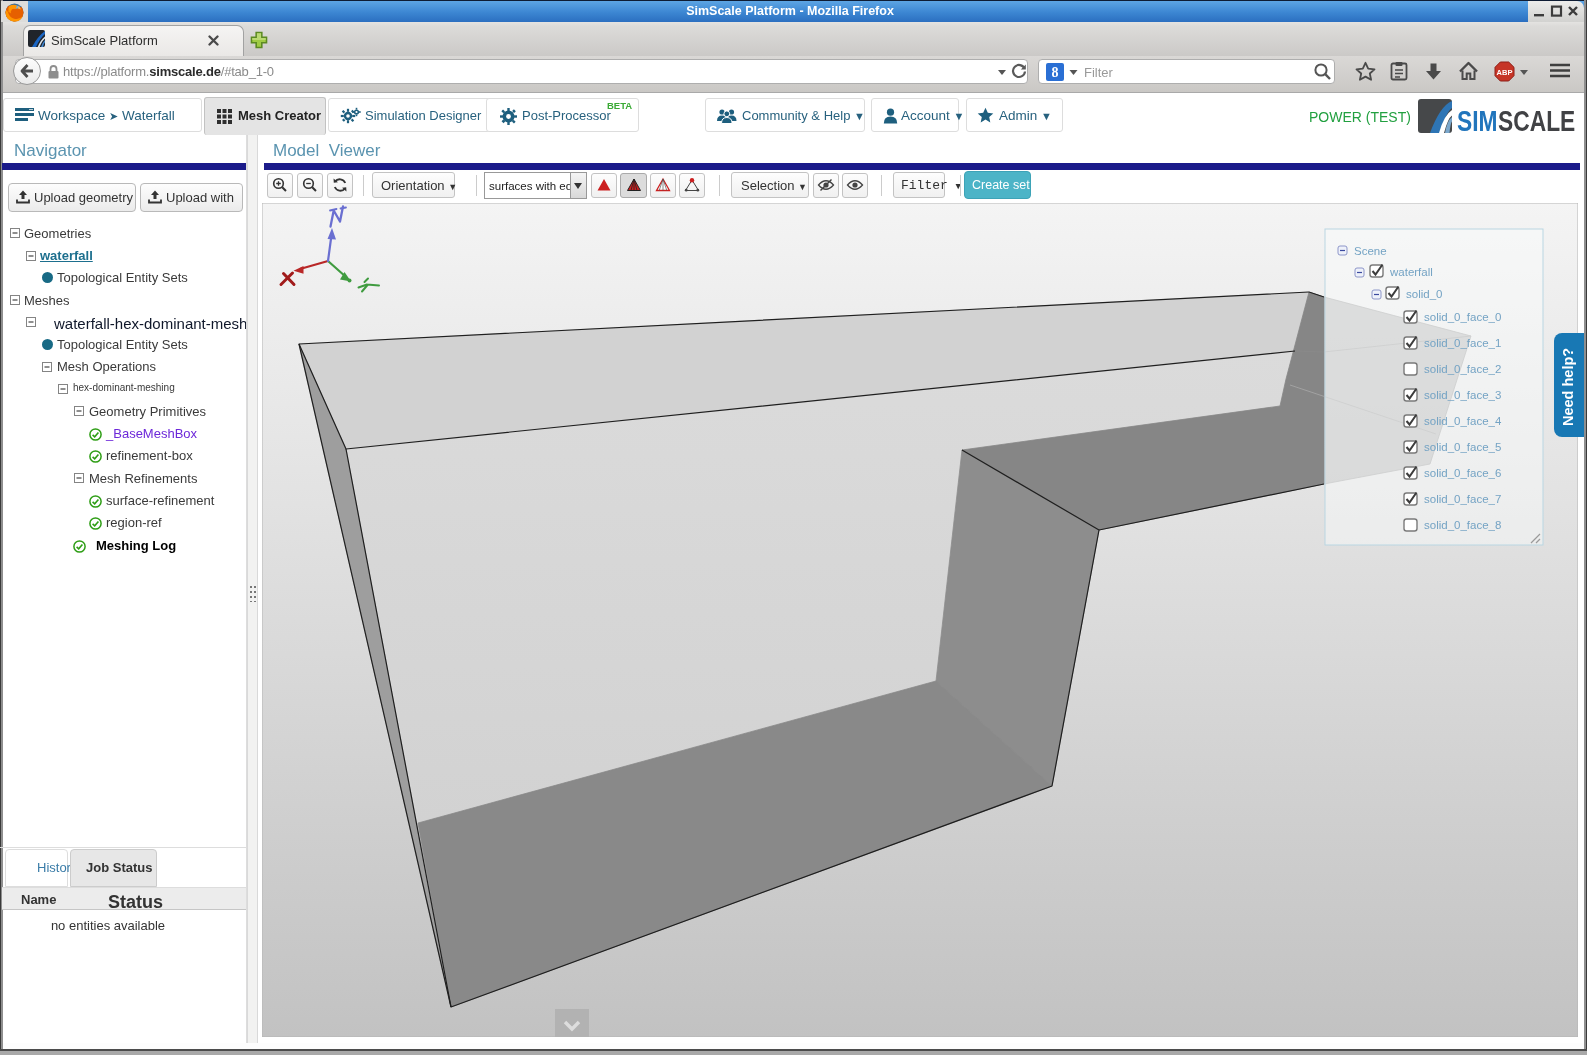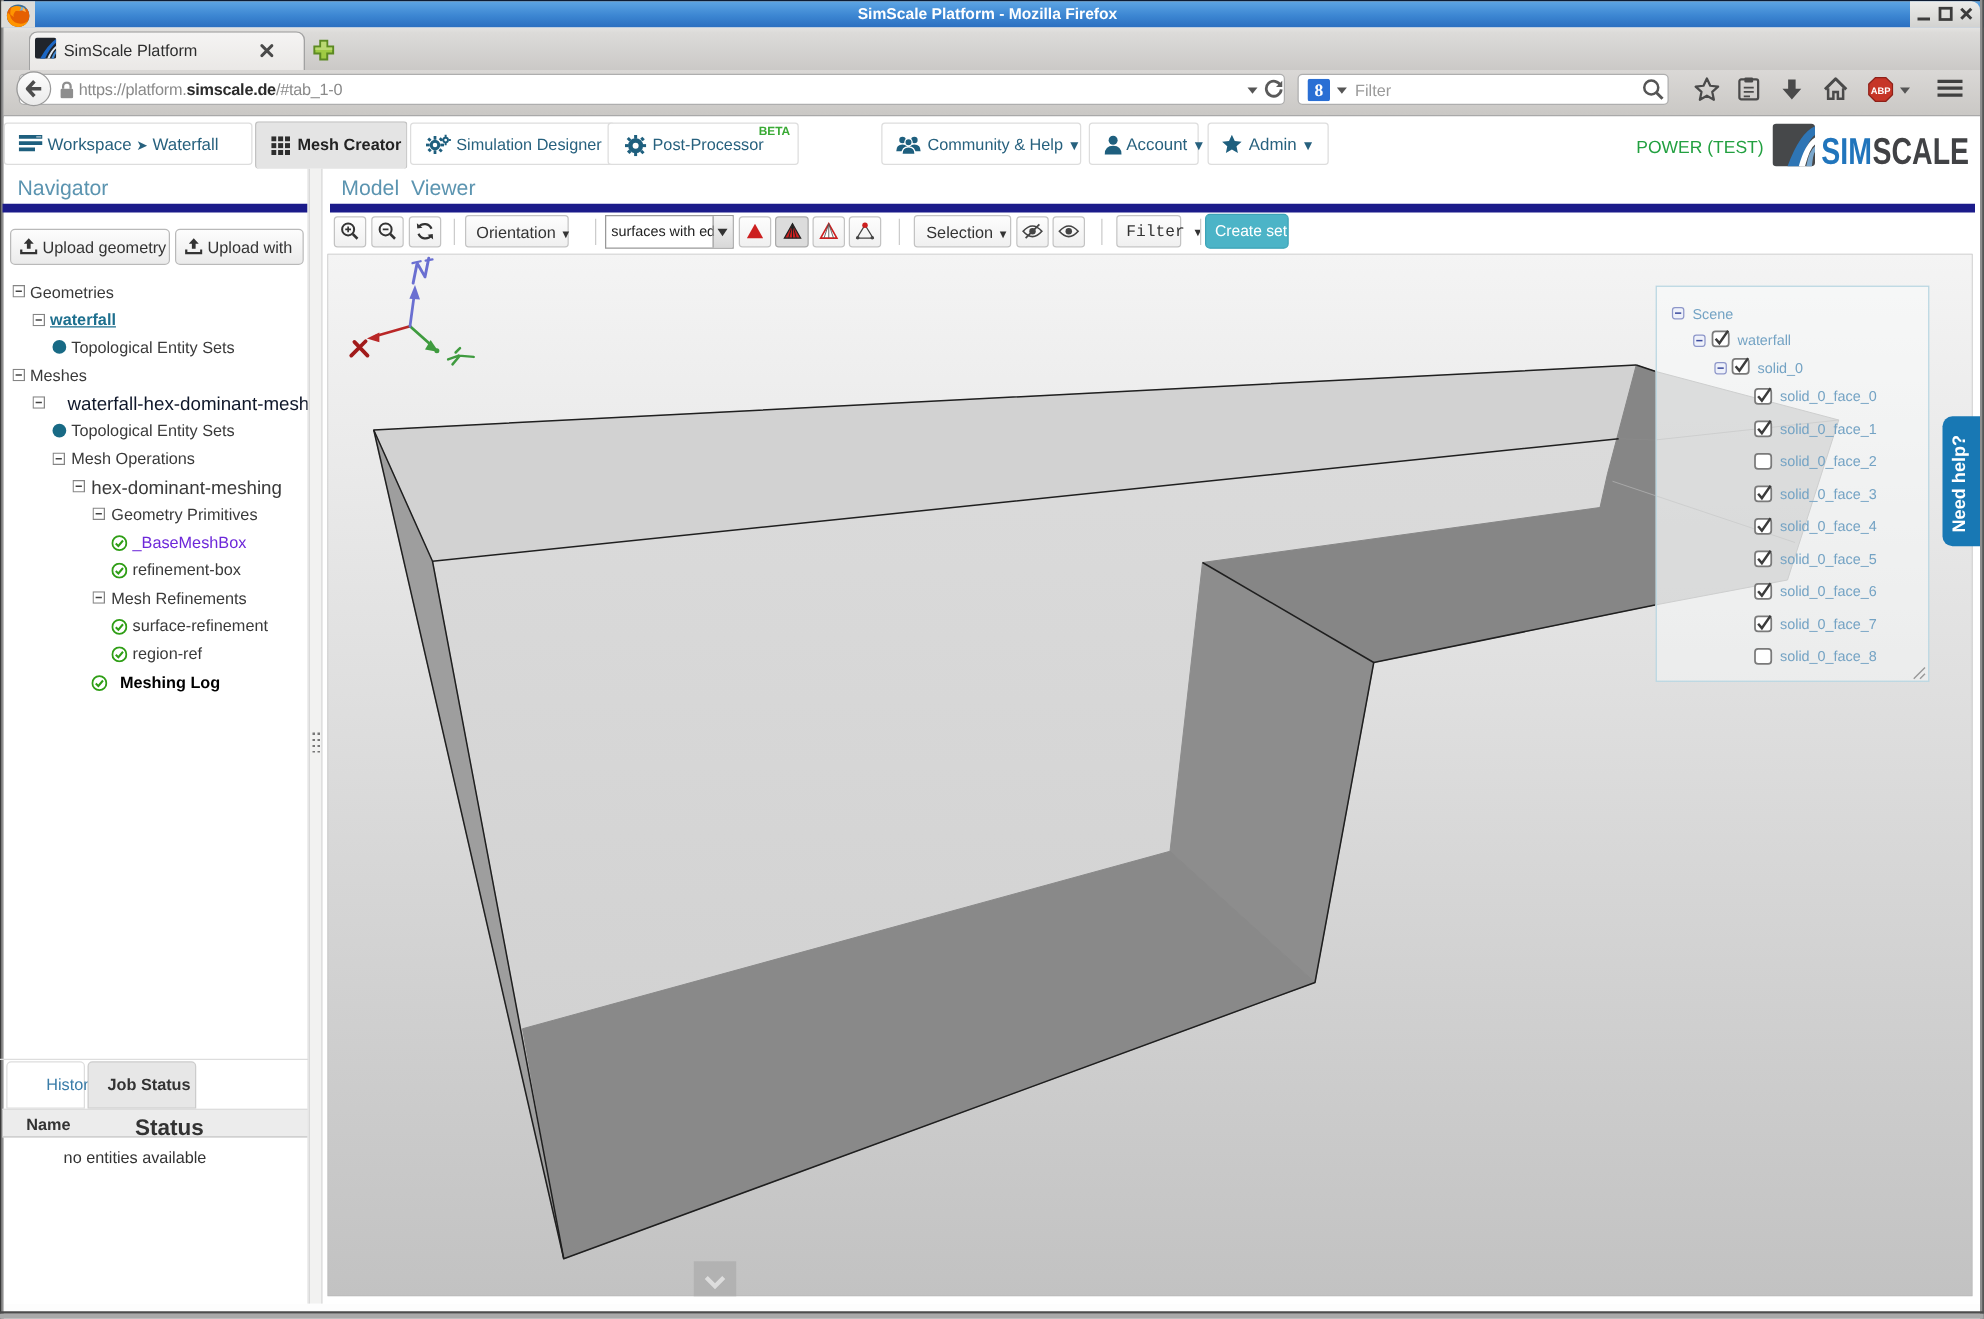--- a/index.html
+++ b/index.html
@@ -260,21 +260,21 @@
 <div class="abs" style="left:57px;top:337px;font-size:13px;color:#3a3a3a;">Topological Entity Sets</div>
 <svg class="abs" style="left:42px;top:362px;" width="10" height="10" viewBox="0 0 10 10">
         <rect x="0.5" y="0.5" width="9" height="9" fill="#fff" stroke="#848484"></rect>
         <path d="M2.5 5 H7.5" stroke="#444" stroke-width="1.2"></path>
       </svg>
 <div class="abs" style="left:57px;top:359px;font-size:13px;color:#3a3a3a;">Mesh Operations</div>
 <svg class="abs" style="left:58px;top:384px;" width="10" height="10" viewBox="0 0 10 10">
         <rect x="0.5" y="0.5" width="9" height="9" fill="#fff" stroke="#848484"></rect>
         <path d="M2.5 5 H7.5" stroke="#444" stroke-width="1.2"></path>
       </svg>
-<div class="abs" style="left:73px;top:382px;font-size:15px;color:#3a3a3a;">hex-dominant-meshing</div>
+<div class="abs" style="left:73px;top:382px;font-size:10px;color:#3a3a3a;">hex-dominant-meshing</div>
 <svg class="abs" style="left:74px;top:406px;" width="10" height="10" viewBox="0 0 10 10">
         <rect x="0.5" y="0.5" width="9" height="9" fill="#fff" stroke="#848484"></rect>
         <path d="M2.5 5 H7.5" stroke="#444" stroke-width="1.2"></path>
       </svg>
 <div class="abs" style="left:89px;top:404px;font-size:13px;color:#3a3a3a;">Geometry Primitives</div>
 <svg class="abs" style="left:89px;top:428px;" width="13" height="13" viewBox="0 0 13 13">
         <circle cx="6.5" cy="6.5" r="5.6" fill="#fff" stroke="#2f9e16" stroke-width="1.5"></circle>
         <path d="M3.6 6.8 L5.7 8.8 L9.4 4.4" stroke="#2f9e16" stroke-width="1.6" fill="none"></path>
       </svg>
 <div class="abs" style="left:106px;top:426px;font-size:13px;color:#6d28d9;">_BaseMeshBox</div>

